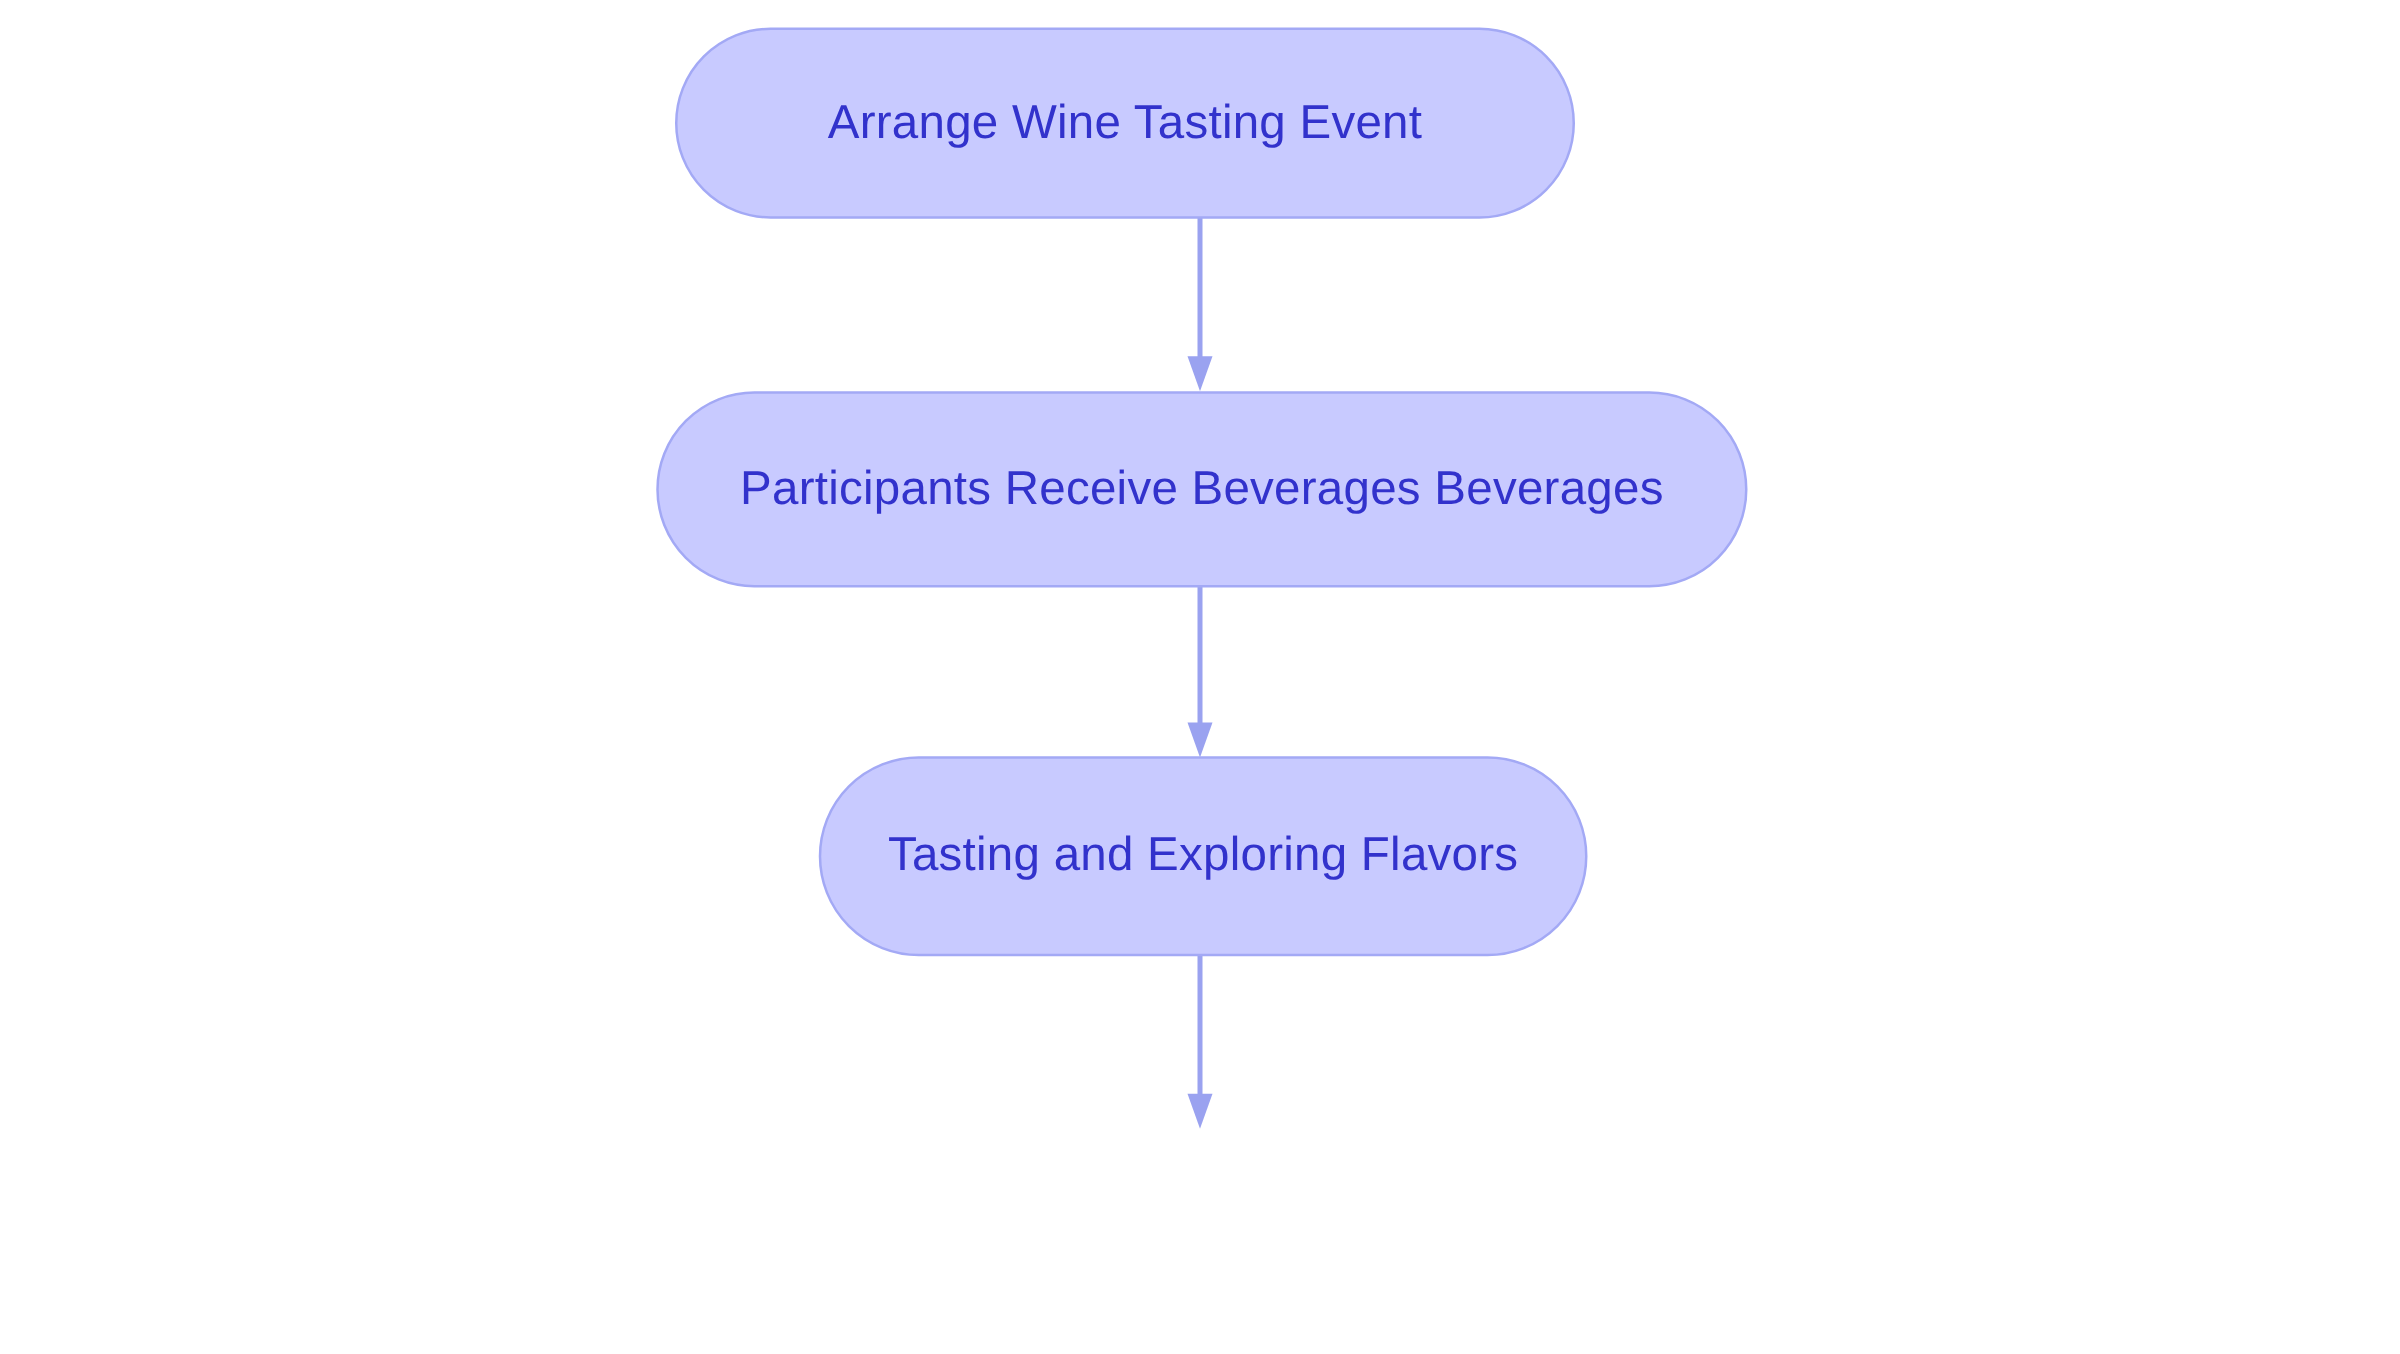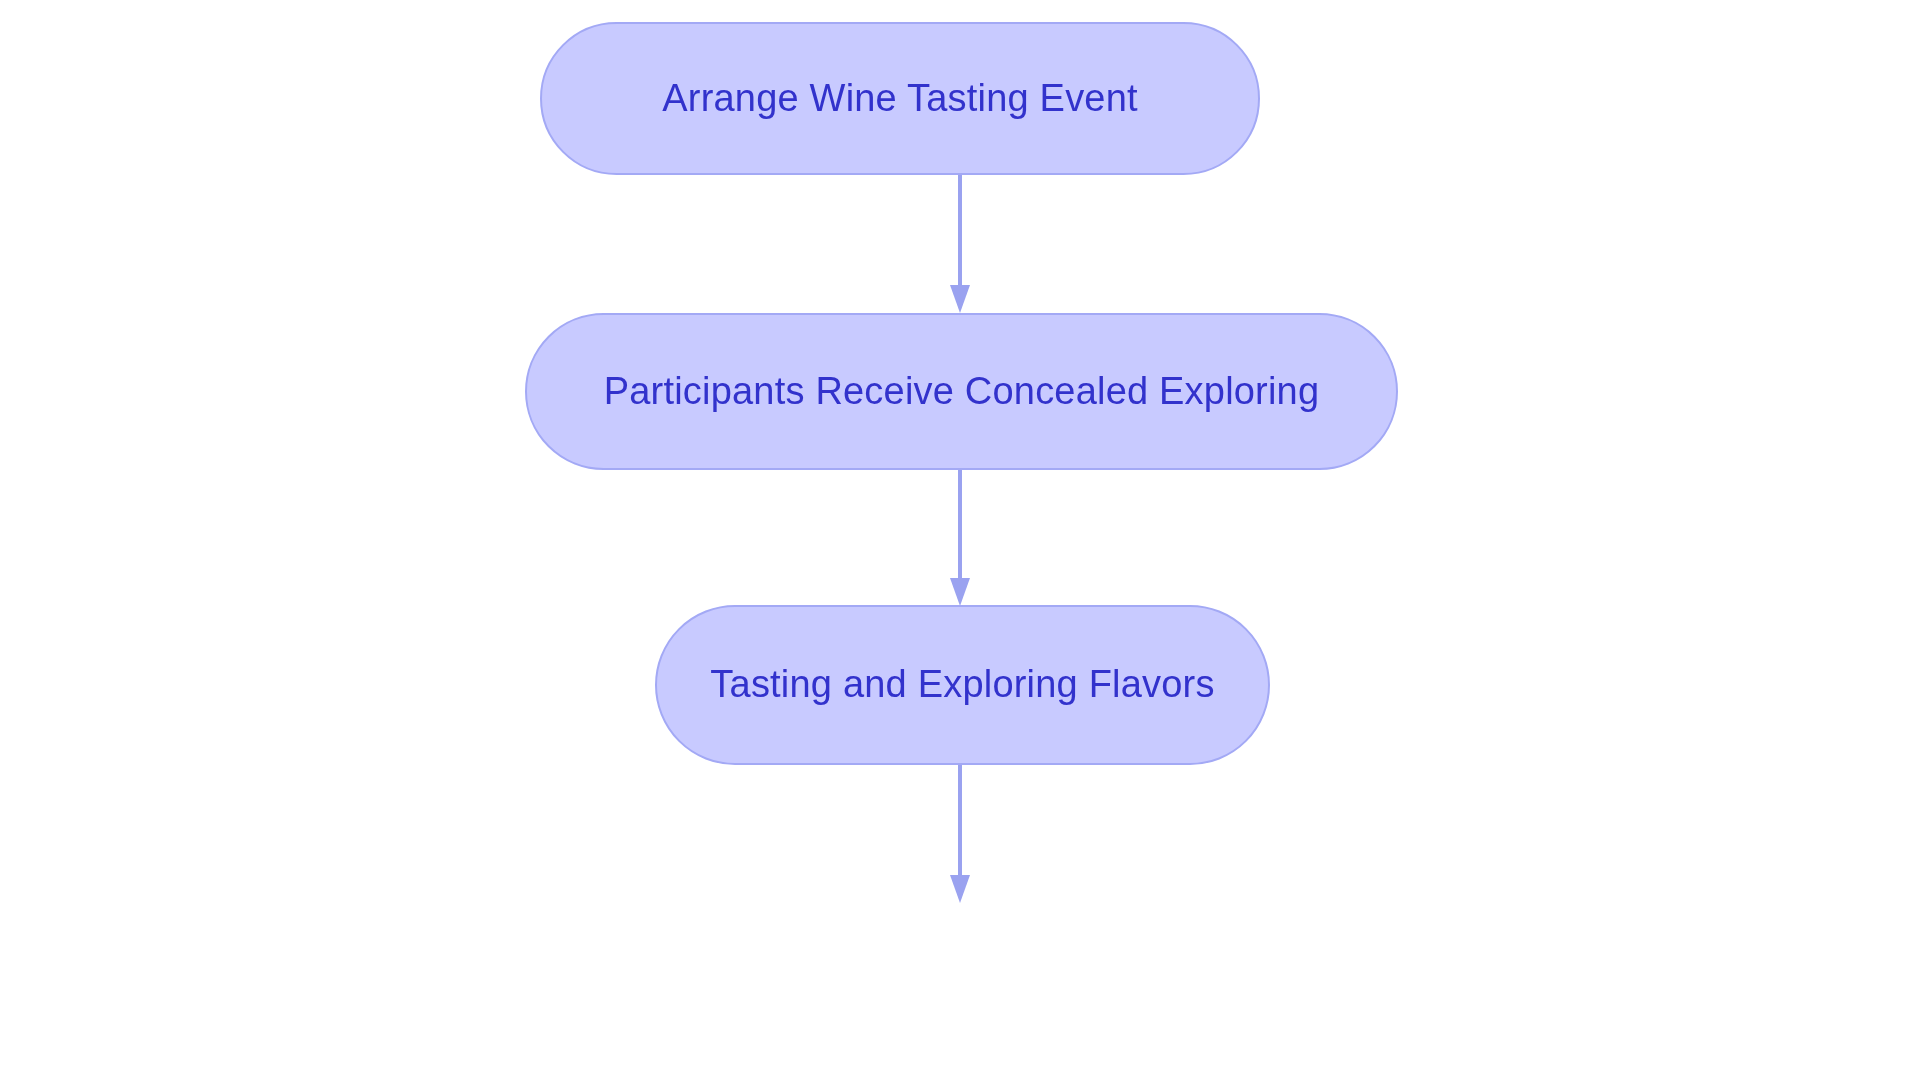--- a/index.html
+++ b/index.html
@@ -89,21 +89,21 @@
       <line x1="10" y1="0" x2="10" y2="118" stroke="#9aa2f0" stroke-width="4"></line>
       <polygon points="10,140 0,112 20,112" fill="#9aa2f0"></polygon>
     </svg>
   </div>
 
   <div class="flow-node" id="node-1">
     <span class="flow-node-label">Arrange Wine Tasting Event</span>
   </div>
 
   <div class="flow-node" id="node-2">
-    <span class="flow-node-label">Participants Receive Concealed Exploring</span>
+    <span class="flow-node-label">Participants Receive Beverages Beverages</span>
   </div>
 
   <div class="flow-node" id="node-3">
     <span class="flow-node-label">Tasting and Exploring Flavors</span>
   </div>
 
 
 </div>
 
 </body></html>

